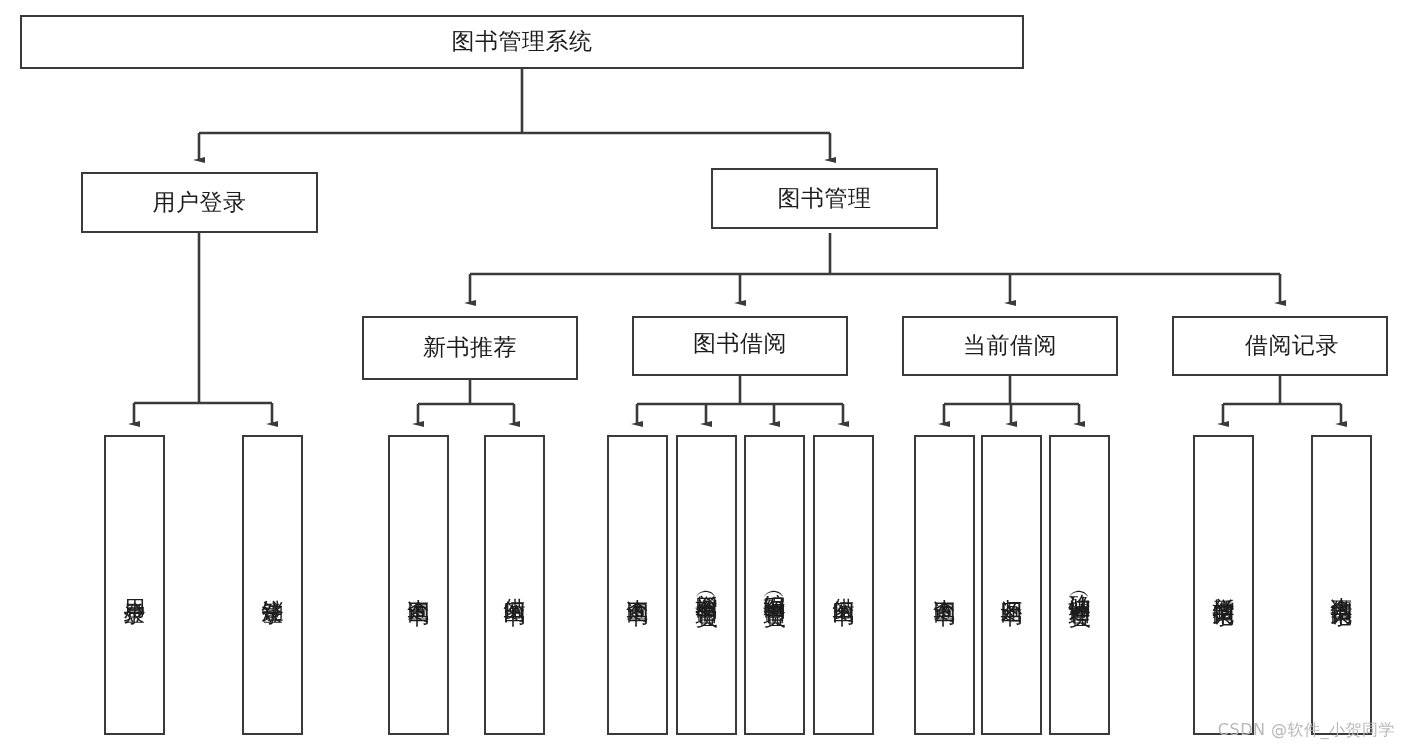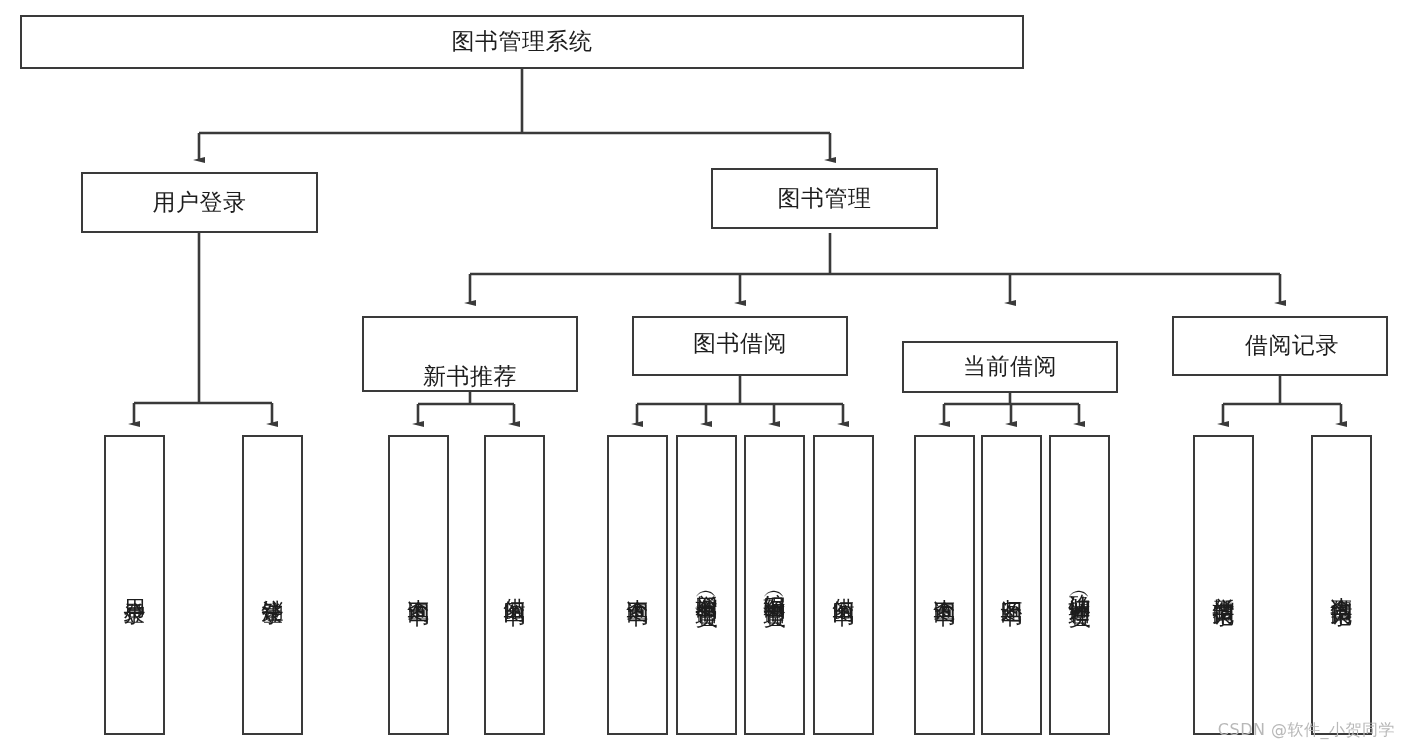--- a/index.html
+++ b/index.html
@@ -132,27 +132,27 @@
     <span class="node-label">图书管理系统</span>
   </div>
 
   <div class="node horizontal" style="left:81px; top:172px; width:237px; height:61px;">
     <span class="node-label">用户登录</span>
   </div>
   <div class="node horizontal" style="left:711px; top:168px; width:227px; height:61px;">
     <span class="node-label">图书管理</span>
   </div>
 
-  <div class="node horizontal" style="left:362px; top:316px; width:216px; height:76px;align-items:flex-end;">
+  <div class="node horizontal" style="left:362px; top:316px; width:216px; height:64px;">
     <span class="node-label">新书推荐</span>
   </div>
   <div class="node horizontal" style="left:632px; top:316px; width:216px; height:60px;font-family:Liberation Mono, monospace;">
     <span class="node-label">图书借阅</span>
   </div>
-  <div class="node horizontal" style="left:902px; top:316px; width:216px; height:52px;margin-top:25px;">
+  <div class="node horizontal" style="left:902px; top:316px; width:216px; height:60px;">
     <span class="node-label">当前借阅</span>
   </div>
   <div class="node horizontal" style="left:1172px; top:316px; width:216px; height:60px;padding-left:24px;">
     <span class="node-label">借阅记录</span>
   </div>
 
   <div class="node vertical" style="left:104px; top:435px; width:61px; height:300px;">
     <span class="node-label">用户登录</span>
   </div>
   <div class="node vertical" style="left:242px; top:435px; width:61px; height:300px;">

